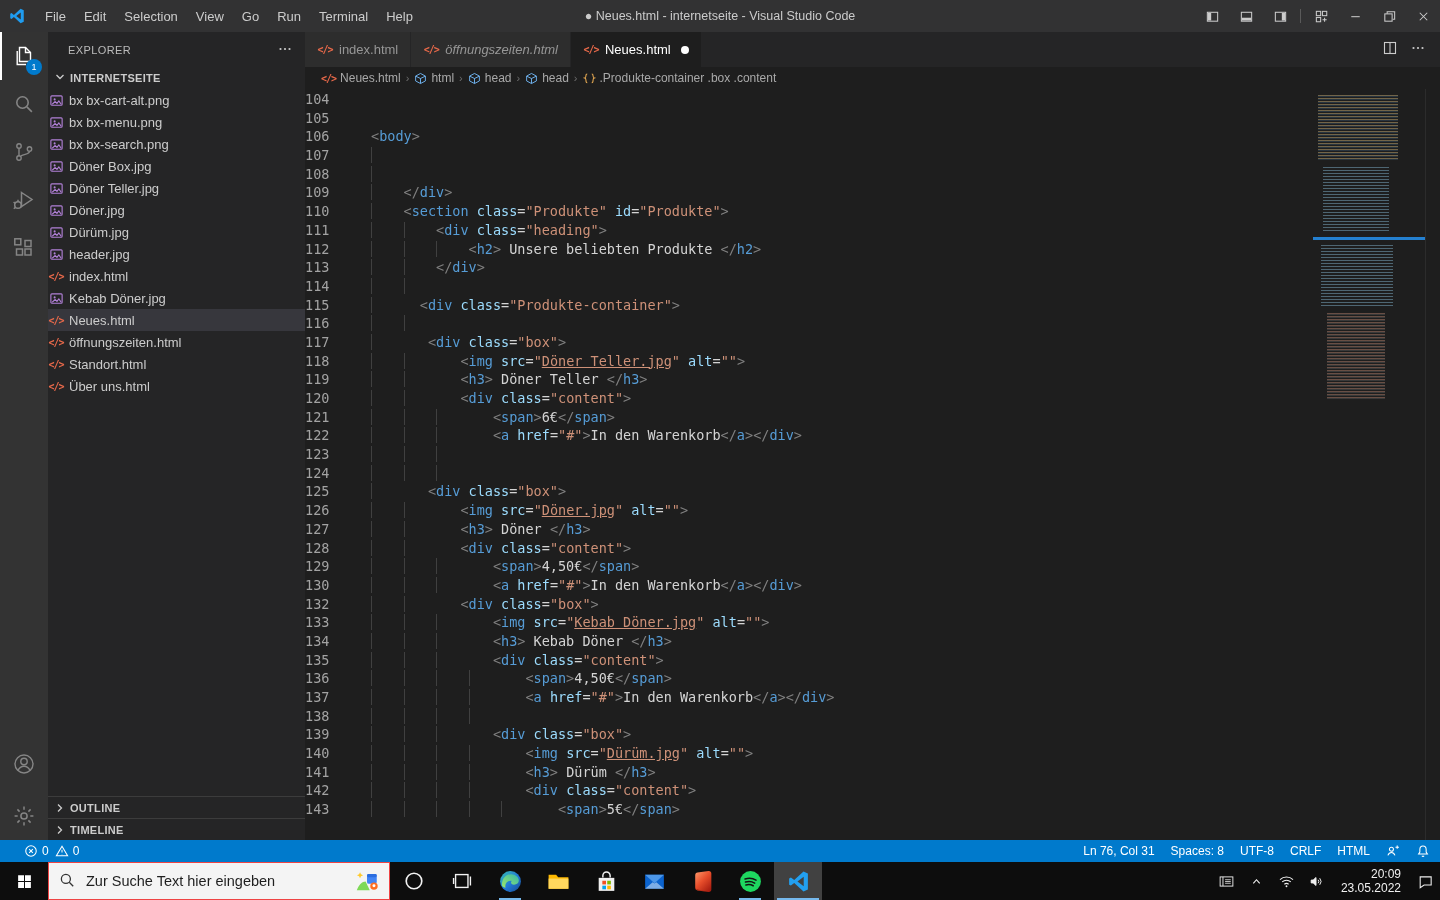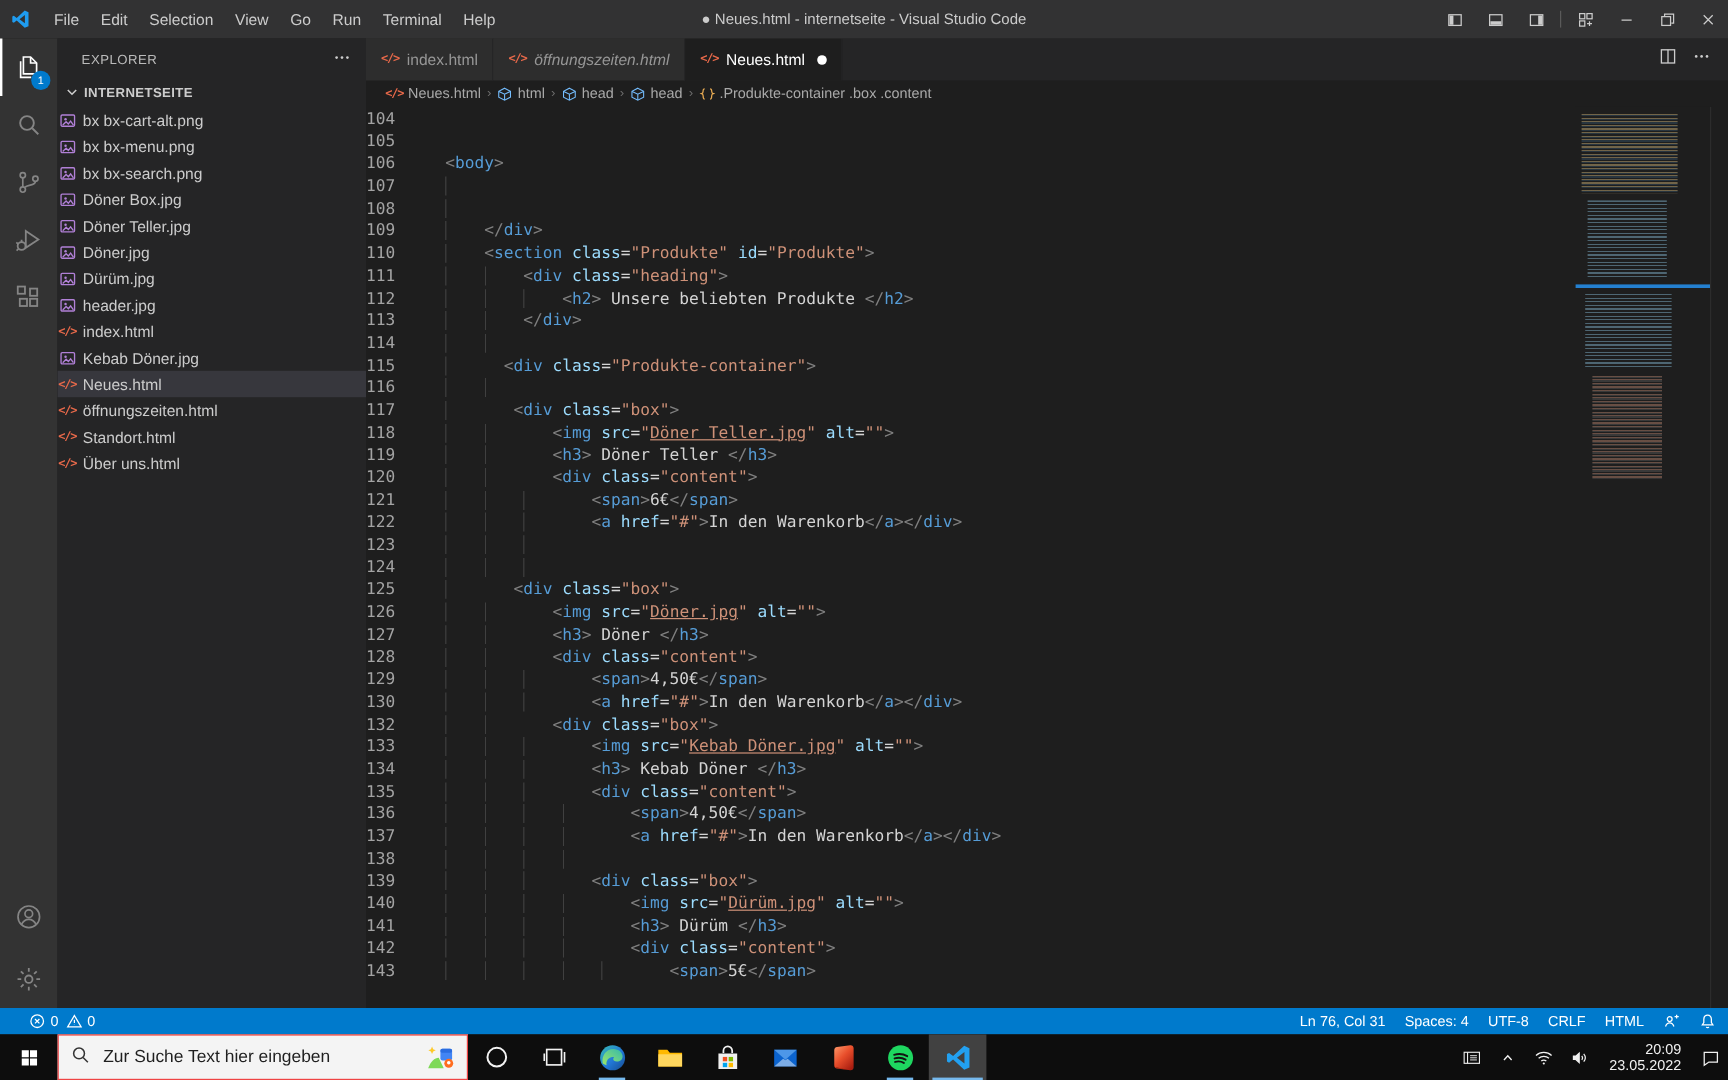--- a/index.html
+++ b/index.html
@@ -420,20 +420,38 @@
           </div>
           <div class="file-row">
             <span class="fi">
               <span style="display: inline-flex; align-items: center;">
                 <span class="html-glyph">&lt;/&gt;</span>
               </span>
             </span>
             <span>Über uns.html</span>
           </div>
         </div>
+      <div class="sb-sections" id="sb-sections">
+          <div class="sb-section">
+            <span style="display: inline-flex; align-items: center;">
+              <svg viewBox="0 0 16 16" fill="none" stroke="currentColor" stroke-width="1.3">
+                <path d="m6 4.5 3.5 3.5L6 11.5"></path>
+              </svg>
+            </span>
+            <span>OUTLINE</span>
+          </div>
+          <div class="sb-section">
+            <span style="display: inline-flex; align-items: center;">
+              <svg viewBox="0 0 16 16" fill="none" stroke="currentColor" stroke-width="1.3">
+                <path d="m6 4.5 3.5 3.5L6 11.5"></path>
+              </svg>
+            </span>
+            <span>TIMELINE</span>
+          </div>
+        </div>
     </div>
 
     <div class="editor-col">
       <div class="tabbar">
         <span id="tabs" style="display:flex">
             <div class="tab">
               <span class="fi">
                 <span style="display: inline-flex; align-items: center;">
                   <span class="html-glyph">&lt;/&gt;</span>
                 </span>
@@ -711,21 +729,21 @@
             </svg>
           </span>
           <span>0</span>
         </span>
       </span>
     <span class="st-right" id="status-right">
         <span class="st-item">
           <span>Ln 76, Col 31</span>
         </span>
         <span class="st-item">
-          <span>Spaces: 4</span>
+          <span>Spaces: 8</span>
         </span>
         <span class="st-item">
           <span>UTF-8</span>
         </span>
         <span class="st-item">
           <span>CRLF</span>
         </span>
         <span class="st-item">
           <span>HTML</span>
         </span>

